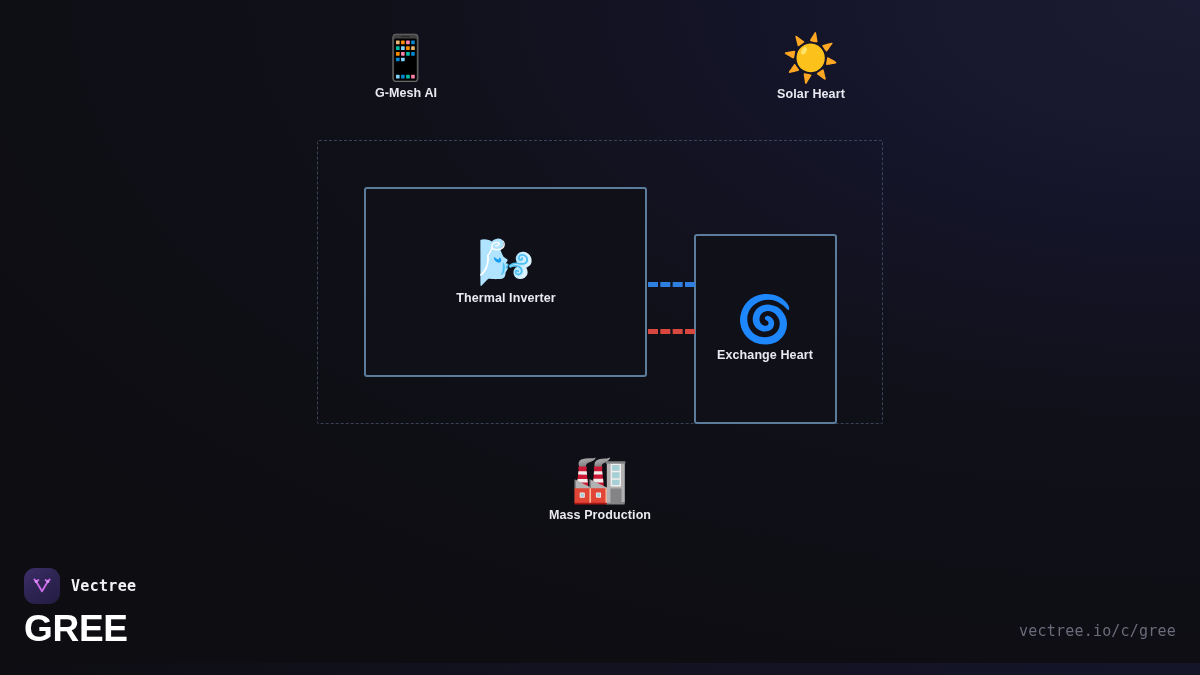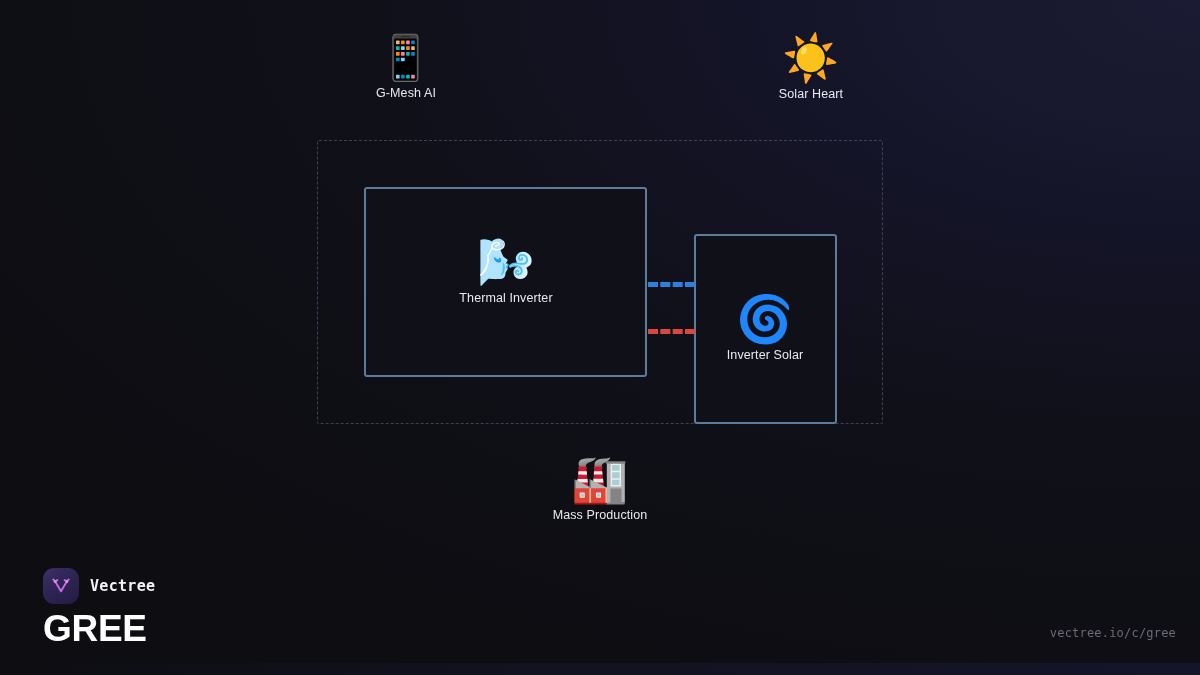--- a/index.html
+++ b/index.html
@@ -54,20 +54,21 @@
     font-family:"DejaVu Sans", sans-serif;
     line-height:1;
     display:block;
     text-align:center;
   }
   .node-label {
     font-size:12.5px;
     color:#e9e9ef;
     letter-spacing:.1px;
     text-align:center;
+    font-weight:bold;
   }
 
   
   .ic-lg { font-size:44px; }
   .ic-md { font-size:46px; }
   .ic-sm { font-size:46px; }
 
   
   .connector {
     position:absolute;
@@ -93,21 +94,20 @@
     background:linear-gradient(90deg,#0d0d12 0%,#121220 45%,#15152a 100%);
   }
 
   #brand {
     position:absolute;
     left:24px; bottom:26px;
     display:flex;
     flex-direction:column;
     align-items:flex-start;
     gap:6px;
-    margin-left:19px;
   }
   #brand-row {
     display:flex;
     align-items:center;
     gap:11px;
   }
   #brand-logo {
     width:36px; height:36px;
     border-radius:11px;
     background:linear-gradient(145deg,#3c2f66 0%,#2c2350 55%,#241c44 100%);
@@ -126,21 +126,21 @@
     font-weight:bold;
     color:#ffffff;
     letter-spacing:-.3px;
     line-height:1.05;
   }
 
   #site-url {
     position:absolute;
     right:24px; bottom:35px;
     font-family:"DejaVu Sans Mono", monospace;
-    font-size:12px;
+    font-size:15px;
     color:#6b6b7a;
     letter-spacing:.2px;
   }
 </style>
 </head>
 <body>
 
 <div id="canvas">
 
   <div id="stage">
@@ -165,21 +165,21 @@
       <span class="node-label">Solar Heart</span>
     </div>
 
     <div class="node" style="left:506px; top:272px;">
       <span class="node-icon ic-md">🌬️</span>
       <span class="node-label">Thermal Inverter</span>
     </div>
 
     <div class="node" style="left:765px; top:329px;">
       <span class="node-icon ic-md">🌀</span>
-      <span class="node-label">Inverter Solar</span>
+      <span class="node-label">Exchange Heart</span>
     </div>
 
     <div class="node" style="left:600px; top:489px;">
       <span class="node-icon ic-sm">🏭</span>
       <span class="node-label">Mass Production</span>
     </div>
 
   </div>
 
   <div id="footer">

